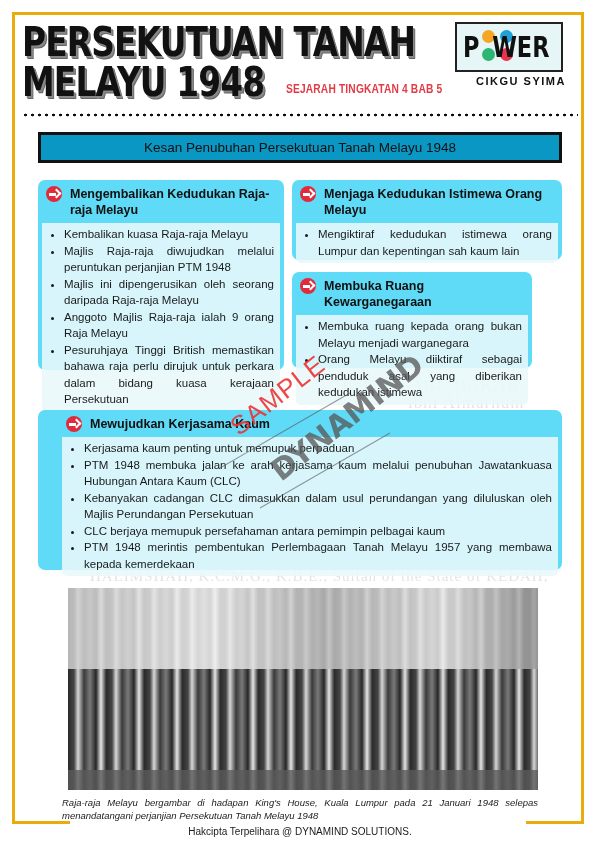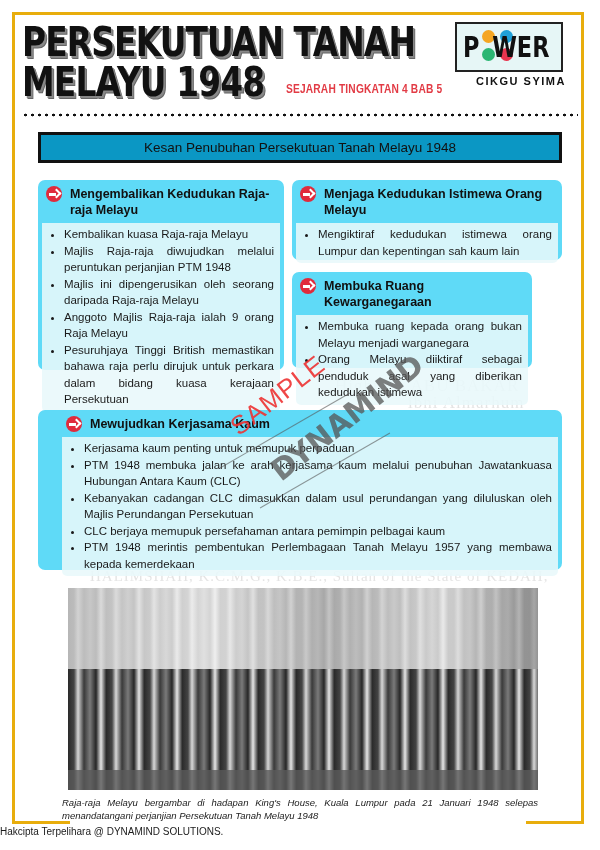--- a/index.html
+++ b/index.html
@@ -80,21 +80,21 @@
     background:
       linear-gradient(180deg, rgba(255,255,255,0.0) 0%, rgba(255,255,255,0) 100%),
       repeating-linear-gradient(90deg, #2a2a2a 0px, #444 6px, #d8d8d8 10px, #3a3a3a 16px, #7a7a7a 22px, #262626 28px, #e6e6e6 33px, #333 38px);
   }
   .photo .sky { position:absolute; left:0; top:0; width:100%; height:40%; background:linear-gradient(90deg,#cfcfcf,#f3f3f3 30%,#bdbdbd 55%,#eaeaea 80%,#9a9a9a); opacity:0.85; }
   .photo .ground { position:absolute; left:0; bottom:0; width:100%; height:10%; background:#5a5a5a; opacity:0.8; }
   .caption {
     position:absolute; left:62px; top:796px; width:476px; font-size:9.5px; line-height:13px; text-align:justify; color:#1a1a1a;font-style:italic;
   }
   .footer {
-    position:absolute; left:0; top:826px; width:600px; text-align:left; font-size:10px; color:#1a1a1a;
+    position:absolute; left:0; top:826px; width:600px; text-align:center; font-size:10px; color:#1a1a1a;
   }
 
   .stamp {
     position:absolute; left:200px; top:350px; width:200px; height:130px; pointer-events:none;
   }
   .stamp-sample { position:absolute; left:22px; top:30px; color:#ee3333; font-size:26px; transform:rotate(-38deg); letter-spacing:1px; opacity:0.9; }
   .stamp-dyn { position:absolute; left:55px; top:50px; color:#555; font-weight:bold; font-size:30px; transform:rotate(-38deg); opacity:0.75; font-family:"DejaVu Sans", sans-serif; }
   .stamp-line { position:absolute; border-top:1px solid #555; opacity:0.6; }
 </style>
 </head>

